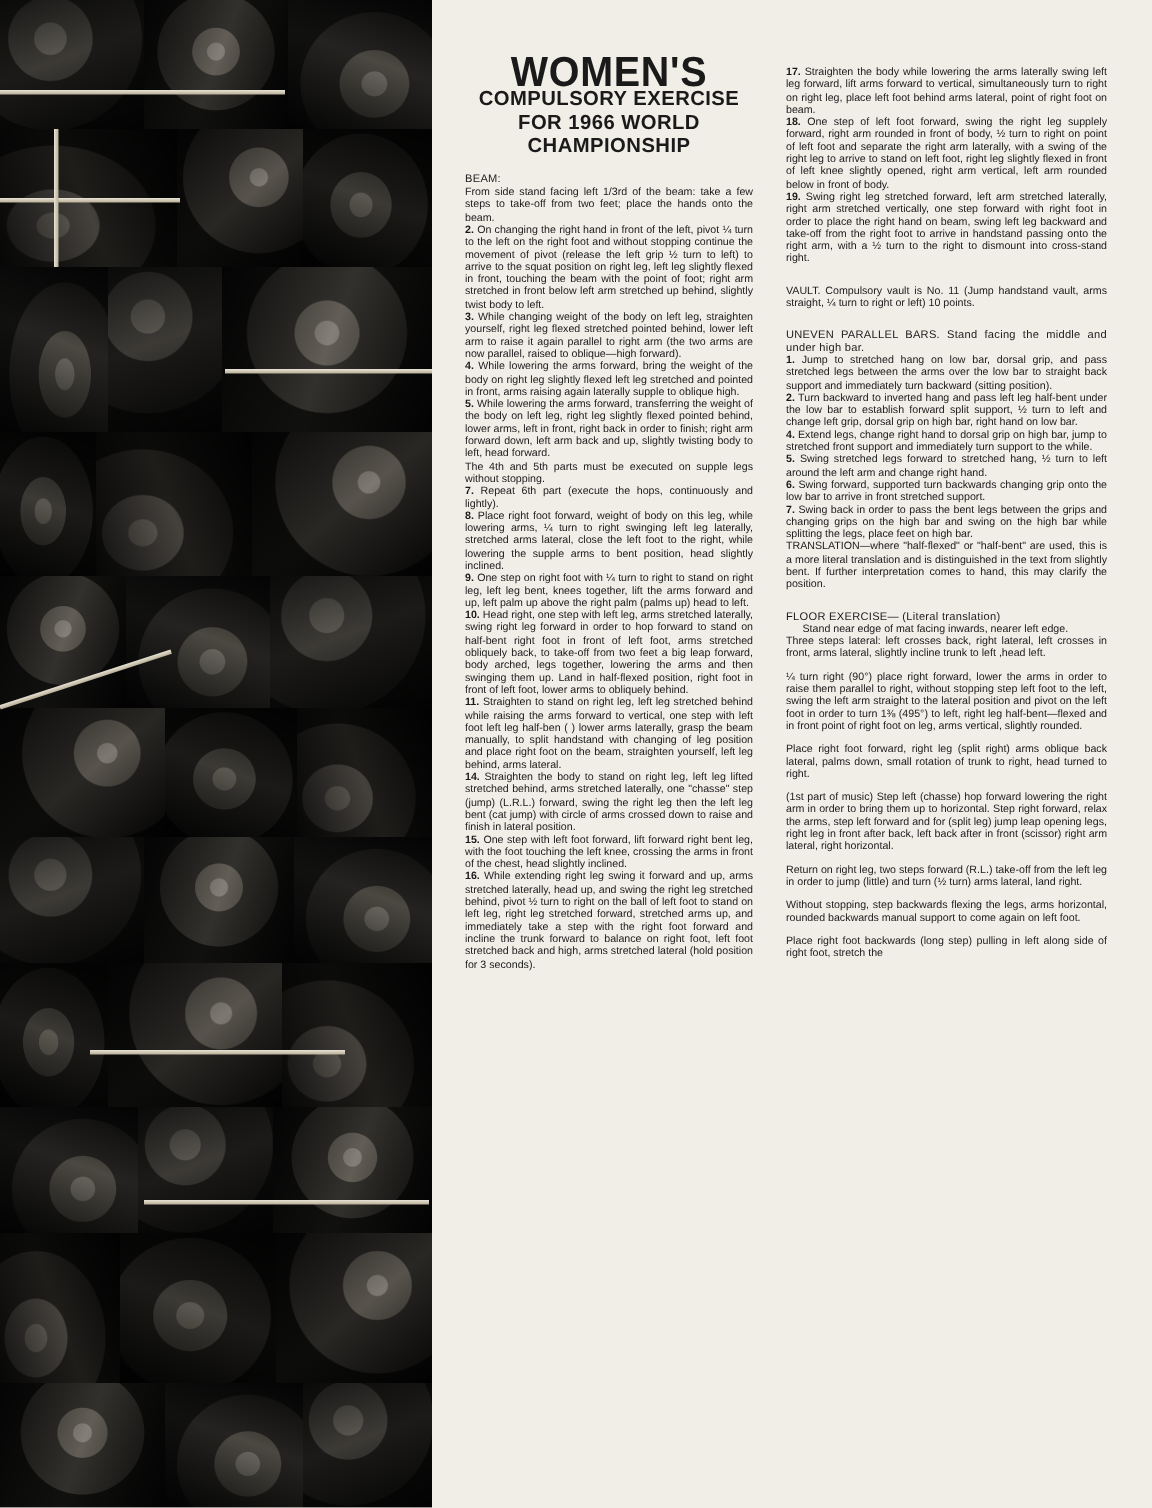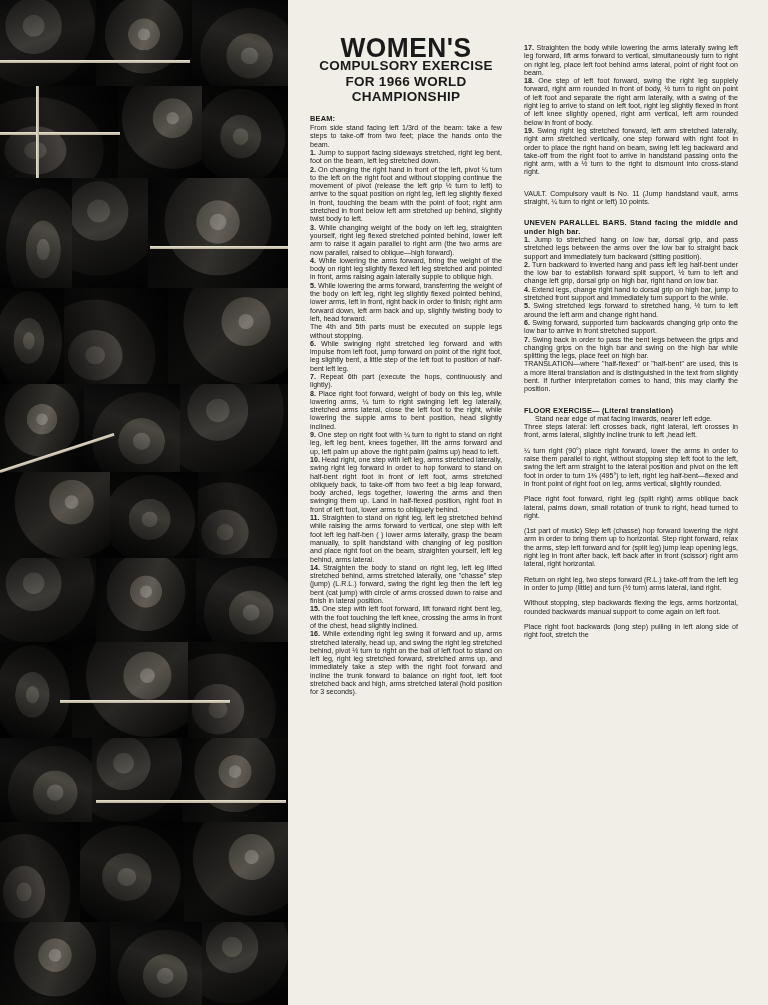--- a/index.html
+++ b/index.html
@@ -102,21 +102,21 @@
   }
   .subtitle {
     font-weight: bold;
     font-size: 13.5px;
     line-height: 15.5px;
     letter-spacing: 0.3px;
     text-align: center;
     margin: 0;
   }
   .sec-head {
-    font-weight: bold;
+    font-weight: normal;
     font-size: 7.4px;
     letter-spacing: .2px;
     margin: 0 0 1px 0;
   }
   .para { margin: 0 0 0 0; }
   .para + .para { margin-top: 0px; }
   .num { font-weight: bold; }
   .gap { height: 7px; }
   .gap-lg { height: 13px; }
   .indent { text-indent: 11px; }
@@ -196,27 +196,25 @@
       <div class="title-block">
         <h1 class="womens">WOMEN'S</h1>
         <p class="subtitle blk">COMPULSORY EXERCISE</p>
         <p class="subtitle blk">FOR 1966 WORLD</p>
         <p class="subtitle blk">CHAMPIONSHIP</p>
       </div>
 
       <div class="sec-head">BEAM:</div>
       <p class="para">From side stand facing left 1/3rd of the beam: take a few steps to take-off from two feet; place the hands onto the beam.</p>
 
-      <p class="para"><span class="num">1.</span> <span>Jump to support facing sideways stretched, right leg bent, foot on the beam, left leg stretched down.</span></p>
       <p class="para"><span class="num">2.</span> <span>On changing the right hand in front of the left, pivot ¼ turn to the left on the right foot and without stopping continue the movement of pivot (release the left grip ½ turn to left) to arrive to the squat position on right leg, left leg slightly flexed in front, touching the beam with the point of foot; right arm stretched in front below left arm stretched up behind, slightly twist body to left.</span></p>
       <p class="para"><span class="num">3.</span> <span>While changing weight of the body on left leg, straighten yourself, right leg flexed stretched pointed behind, lower left arm to raise it again parallel to right arm (the two arms are now parallel, raised to oblique—high forward).</span></p>
       <p class="para"><span class="num">4.</span> <span>While lowering the arms forward, bring the weight of the body on right leg slightly flexed left leg stretched and pointed in front, arms raising again laterally supple to oblique high.</span></p>
       <p class="para"><span class="num">5.</span> <span>While lowering the arms forward, transferring the weight of the body on left leg, right leg slightly flexed pointed behind, lower arms, left in front, right back in order to finish; right arm forward down, left arm back and up, slightly twisting body to left, head forward.</span></p>
       <p class="para">The 4th and 5th parts must be executed on supple legs without stopping.</p>
-      <p class="para"><span class="num">6.</span> <span>While swinging right stretched leg forward and with impulse from left foot, jump forward on point of the right foot, leg slightly bent, a little step of the left foot to position of half-bent left leg.</span></p>
       <p class="para"><span class="num">7.</span> <span>Repeat 6th part (execute the hops, continuously and lightly).</span></p>
       <p class="para"><span class="num">8.</span> <span>Place right foot forward, weight of body on this leg, while lowering arms, ¼ turn to right swinging left leg laterally, stretched arms lateral, close the left foot to the right, while lowering the supple arms to bent position, head slightly inclined.</span></p>
       <p class="para"><span class="num">9.</span> <span>One step on right foot with ¼ turn to right to stand on right leg, left leg bent, knees together, lift the arms forward and up, left palm up above the right palm (palms up) head to left.</span></p>
       <p class="para"><span class="num">10.</span> <span>Head right, one step with left leg, arms stretched laterally, swing right leg forward in order to hop forward to stand on half-bent right foot in front of left foot, arms stretched obliquely back, to take-off from two feet a big leap forward, body arched, legs together, lowering the arms and then swinging them up. Land in half-flexed position, right foot in front of left foot, lower arms to obliquely behind.</span></p>
       <p class="para"><span class="num">11.</span> <span>Straighten to stand on right leg, left leg stretched behind while raising the arms forward to vertical, one step with left foot left leg half-ben (                 ) lower arms laterally, grasp the beam manually, to split handstand with changing of leg position and place right foot on the beam, straighten yourself, left leg behind, arms lateral.</span></p>
       <p class="para"><span class="num">14.</span> <span>Straighten the body to stand on right leg, left leg lifted stretched behind, arms stretched laterally, one "chasse" step (jump) (L.R.L.) forward, swing the right leg then the left leg bent (cat jump) with circle of arms crossed down to raise and finish in lateral position.</span></p>
       <p class="para"><span class="num">15.</span> <span>One step with left foot forward, lift forward right bent leg, with the foot touching the left knee, crossing the arms in front of the chest, head slightly inclined.</span></p>
       <p class="para"><span class="num">16.</span> <span>While extending right leg swing it forward and up, arms stretched laterally, head up, and swing the right leg stretched behind, pivot ½ turn to right on the ball of left foot to stand on left leg, right leg stretched forward, stretched arms up, and immediately take a step with the right foot forward and incline the trunk forward to balance on right foot, left foot stretched back and high, arms stretched lateral (hold position for 3 seconds).</span></p>
     </div>
 

